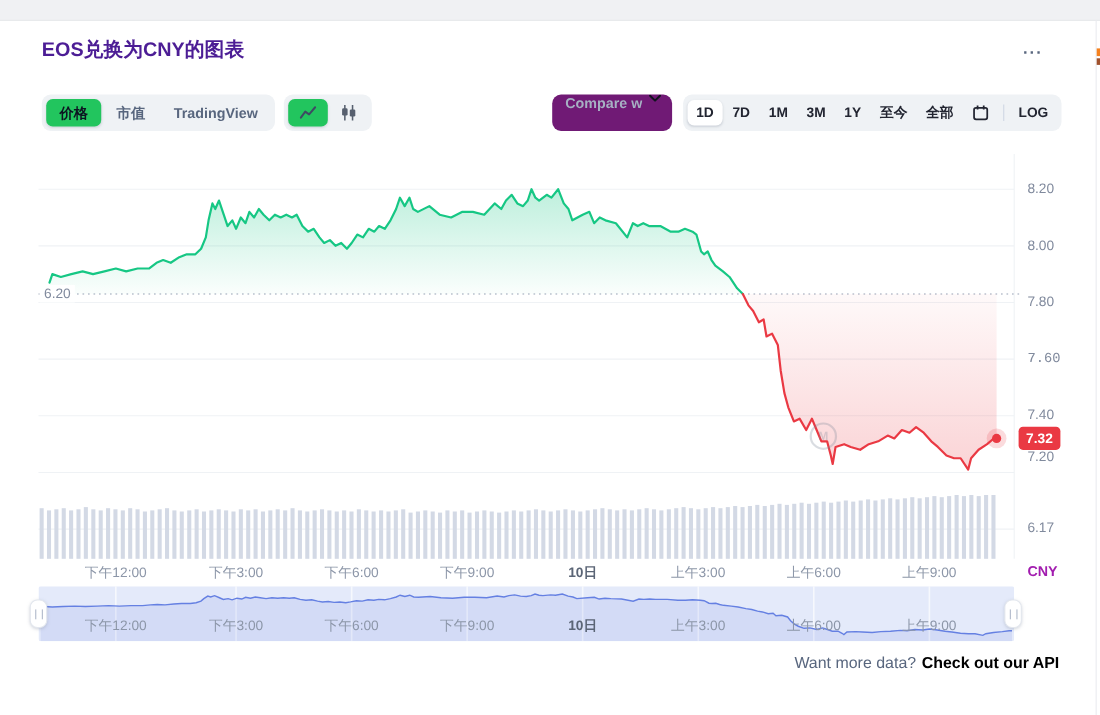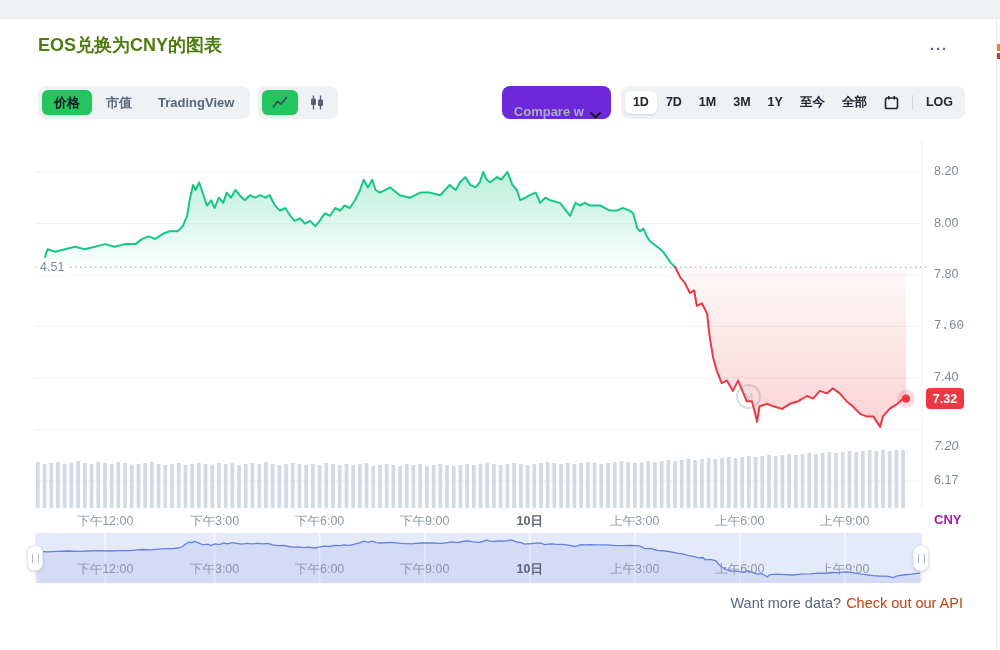--- a/index.html
+++ b/index.html
@@ -1,31 +1,31 @@
 <!DOCTYPE html>
 <html><head>
 <meta charset="utf-8">
 <style>
   html,body{margin:0;padding:0}
   body{width:1000px;height:650px;position:relative;background:#fff;overflow:hidden;
        font-family:"Liberation Sans","DejaVu Sans",sans-serif;color:#222531;}
   .topband{position:absolute;left:0;top:0;width:1000px;height:18px;background:#f0f1f3;border-bottom:1px solid #e7e9ec;}
-  .page-title{position:absolute;left:38px;top:33px;font-size:18px;font-weight:700;color:#4d7c0f;margin:0;}
+  .page-title{position:absolute;left:38px;top:33px;font-size:18px;font-weight:700;color:#4c1d95;margin:0;}
   .kebab{position:absolute;right:46px;top:40px;background:none;border:none;cursor:pointer;
          color:#58667e;font-size:15px;font-weight:700;letter-spacing:1px;line-height:1;}
   
   .toolbar-left{position:absolute;left:38px;top:86px;display:flex;gap:8px;}
   .pill-group{background:#eff2f5;border-radius:8px;padding:4px;display:flex;align-items:center;gap:2px;}
   .tab{border:none;background:transparent;border-radius:6px;padding:6px 12px;font-size:13px;font-weight:600;
        color:#58667e;cursor:pointer;line-height:1;display:flex;align-items:center;}
   .tab.active{background:#22c55e;color:#0d1421;font-weight:700;box-shadow:0 1px 2px rgba(128,138,157,.25);}
   .icon-tab{padding:5px 10px;height:25px;}
   .toolbar-right{position:absolute;right:35px;top:86px;display:flex;gap:10px;align-items:flex-start;}
-  .compare-btn{background:#6d28d9;border:none;border-radius:8px;height:33px;padding:0 10px 0 12px;display:flex;
-               align-items:flex-end;gap:6px;cursor:pointer;}
+  .compare-btn{background:#701a75;border:none;border-radius:8px;height:33px;padding:0 10px 0 12px;display:flex;
+               align-items:flex-start;gap:6px;cursor:pointer;}
   .compare-btn .lbl{font-size:13px;font-weight:600;color:#a6b0c3;max-width:72px;overflow:hidden;
                     white-space:nowrap;display:inline-block;text-align:left;}
   .range-group{background:#eff2f5;border-radius:8px;padding:4px;display:flex;align-items:center;gap:1px;height:33px;box-sizing:border-box;justify-content:space-between;}
   .range{border:none;background:transparent;border-radius:6px;padding:5px 8px;font-size:12.5px;font-weight:700;
          color:#222531;cursor:pointer;line-height:1;display:flex;align-items:center;}
   .range.active{background:#fff;box-shadow:0 1px 2px rgba(128,138,157,.3);}
   .vdiv{width:1px;height:15px;background:#cfd6e4;margin:0 4px;}
   
   #chartArea{position:absolute;left:0;top:140px;width:1000px;height:372px;}
   #mainChart{position:absolute;left:0;top:0;}
@@ -48,21 +48,21 @@
   #miniChart{position:absolute;left:0;top:0;border-radius:2px;}
   .mtick{position:absolute;top:28px;font-size:12.5px;color:#8c96a8;transform:translateX(-50%);white-space:nowrap;}
   .mtick.bold{font-weight:700;color:#5b6576;}
   .handle{position:absolute;top:12px;width:14px;height:24px;background:#fff;border:1px solid #e3e7ee;border-radius:7px;
           box-shadow:0 1px 3px rgba(128,138,157,.35);cursor:ew-resize;display:flex;align-items:center;justify-content:center;}
   .handle.left{left:-8px;}
   .handle.right{right:-7px;}
   .grip{width:5px;height:9px;border-left:1px solid #b0b9ca;border-right:1px solid #b0b9ca;}
   
   .footer{position:absolute;right:37px;top:595px;font-size:14.5px;color:#58667e;display:flex;gap:5px;}
-  .footer a{color:#c2410c;text-decoration:none;cursor:pointer;}
+  .footer a{color:#000000;text-decoration:none;cursor:pointer;font-weight:bold;}
   
   .edge-line{position:absolute;left:996px;top:18px;width:1px;height:632px;background:#eaecef;}
   .edge-orange{position:absolute;left:997px;top:44px;width:3px;height:7px;background:#f5811e;}
   .edge-orange2{position:absolute;left:997px;top:53px;width:3px;height:6px;background:#a0522d;}
 </style>
 </head>
 <body>
 
 <div class="topband"></div>
 
@@ -275,28 +275,28 @@
       <rect x="894.6" y="310" width="3.7" height="58" fill="#d3d9e5"></rect>
       <rect x="901.3" y="310" width="3.7" height="58" fill="#d3d9e5"></rect>
       <polyline points="45.0,117.0 47.6,109.2 55.3,111.8 64.8,109.2 75.1,106.7 84.6,109.2 94.9,106.7 105.3,104.1 114.7,106.7 125.1,104.1 135.4,104.1 142.3,98.9 148.3,96.4 155.2,98.9 163.0,93.8 169.8,91.2 177.6,91.2 182.8,86.1 187.1,75.8 189.6,60.3 193.1,44.9 195.7,50.0 199.1,42.3 203.4,55.2 206.9,65.5 211.2,60.3 214.6,68.0 218.9,57.7 223.2,62.9 226.7,52.6 231.0,57.7 235.3,50.0 239.6,55.2 244.8,60.3 249.9,55.2 255.1,57.7 260.3,55.2 265.4,57.7 269.7,55.2 274.9,65.5 280.1,70.6 285.2,68.0 290.4,75.8 294.7,80.9 299.9,78.3 305.0,83.5 310.2,80.9 315.4,86.1 319.7,80.9 324.8,73.2 330.0,75.8 335.2,68.0 340.3,70.6 344.6,65.5 349.8,68.0 355.0,60.3 360.1,50.0 363.6,39.7 367.9,47.4 372.2,39.7 375.6,50.0 379.9,52.6 390.3,47.4 399.7,55.2 410.1,57.7 420.4,52.6 429.9,52.6 440.2,55.2 449.7,44.9 455.7,50.0 460.0,42.3 465.2,37.1 470.3,44.9 475.5,47.4 479.8,42.3 483.2,32.0 486.7,39.7 490.1,42.3 497.0,37.1 501.3,39.7 507.4,32.0 512.5,44.9 516.8,50.0 520.3,60.3 529.7,55.2 535.8,52.6 540.1,62.9 545.2,57.7 550.4,60.3 559.9,62.9 570.2,75.8 575.4,62.9 579.7,65.5 584.8,62.9 590.0,65.5 600.3,65.5 609.8,70.6 616.7,70.6 622.7,68.0 629.6,70.6 633.1,73.2 637.4,88.6 640.0,91.2 643.4,88.6 646.8,96.4 650.3,101.5 657.2,106.7 663.2,111.8 670.1,122.1 675.3,127.3" fill="none" stroke="#16c784" stroke-width="2" stroke-linejoin="round" stroke-linecap="round"></polyline>
       <polyline points="675.3,127.3 680.4,137.6 684.7,142.7 689.9,153.0 694.2,150.4 696.8,165.9 701.9,163.3 707.1,173.6 709.7,196.8 713.1,217.4 716.6,230.3 721.7,243.1 726.9,240.6 732.9,250.9 738.1,240.6 742.4,250.9 746.7,261.2 751.9,261.2 755.3,274.1 757.0,281.8 759.6,266.3 767.4,263.8 773.4,266.3 782.0,268.9 789.8,263.8 798.4,261.2 807.0,256.0 813.0,258.6 819.9,250.9 826.8,253.4 832.8,248.3 839.7,253.4 846.6,261.2 852.6,266.3 860.4,274.1 867.3,276.6 873.3,276.6 880.2,286.9 882.8,276.6 889.6,268.9 897.4,263.8 903.4,258.6 906.0,258.6" fill="none" stroke="#ea3943" stroke-width="2" stroke-linejoin="round" stroke-linecap="round"></polyline>
       <circle cx="906" cy="258.59999999999985" r="9" fill="#ea3943" fill-opacity="0.18"></circle>
       <circle cx="906" cy="258.59999999999985" r="4.2" fill="#ea3943"></circle>
     </svg>
   <div class="watermark">
     <span class="wm-logo">M</span>
   </div>
-  <div class="prev-chip">4.51</div>
+  <div class="prev-chip">6.20</div>
   <div id="yTicks">
       <div class="ytick" style="top: 24px;">8.20</div>
       <div class="ytick" style="top: 75.5px;">8.00</div>
       <div class="ytick" style="top: 127px;">7.80</div>
       <div class="ytick" style="top: 178.5px; font-family: Liberation Mono, monospace;">7.60</div>
       <div class="ytick" style="top: 230px;">7.40</div>
-      <div class="ytick" style="top: 299px; font-style: italic;">7.20</div>
+      <div class="ytick" style="top: 268px;">7.20</div>
       <div class="ytick" style="top: 333px;">6.17</div>
     </div>
   <div class="price-badge" id="priceBadge" style="top: 248.1px;">7.32</div>
 </div>
 
 <div id="xAxis">
   <div class="cny-label">CNY</div>
 <div class="xtick" style="left: 105.27px;">下午12:00</div>
     <div class="xtick" style="left: 214.617px;">下午3:00</div>
     <div class="xtick" style="left: 319.659px;">下午6:00</div>

